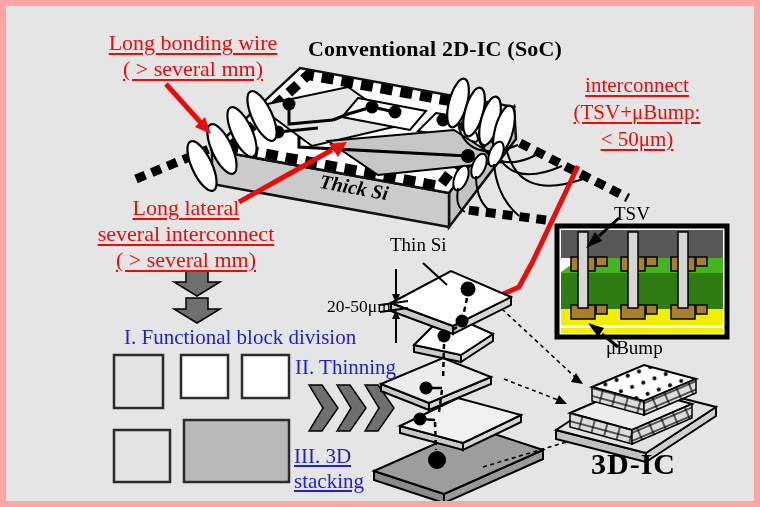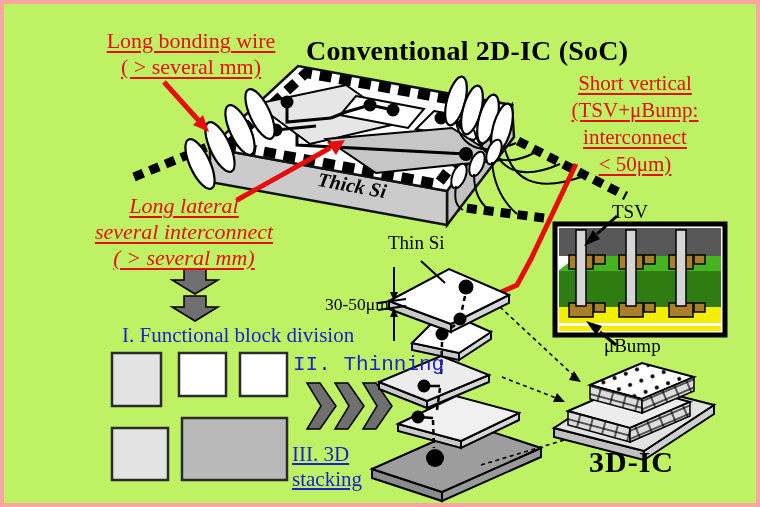--- a/index.html
+++ b/index.html
@@ -1,32 +1,32 @@
 <!DOCTYPE html>
 <html><head>
 <meta charset="utf-8">
 <style>
   html,body{margin:0;padding:0;background:#fff;}
   .stage{
     position:relative;width:760px;height:507px;overflow:hidden;
-    background:#bef264;border:4px solid #fca5a5;box-sizing:border-box;
+    background:#e5e5e5;border:6px solid #fca5a5;box-sizing:border-box;
     font-family:"Liberation Serif","DejaVu Serif",serif;
   }
   .stage svg{position:absolute;left:0;top:0;}
   .lbl{position:absolute;white-space:nowrap;line-height:1.18;}
   .center{text-align:center;}
   .red{color:#e60d0d;}
   .red div{text-decoration:underline;text-decoration-thickness:2px;text-underline-offset:3px;}
   .blue{color:#2121cc;}
   .black{color:#000;}
   .bold{font-weight:bold;}
   .f22{font-size:22px;}
   .f21{font-size:21px;}
   .f19{font-size:19px;}
-  .title2d{font-size:28px;letter-spacing:.2px;}
+  .title2d{font-size:22px;letter-spacing:.2px;}
   .thick-si{font-style:italic;font-weight:600;font-size:20px;transform:rotate(10.5deg);transform-origin:left top;}
   .ic3d{font-size:30px;font-weight:bold;letter-spacing:1px;}
   .rline{line-height:27px;}
 </style>
 </head>
 <body>
 
 <div class="stage">
 
 <svg width="760" height="507" viewBox="0 0 760 507">
@@ -256,41 +256,40 @@
 
 <div class="lbl red center f22" style="left:86px;top:24px;width:202px;">
   <div>Long bonding wire</div>
   <div>( &gt; several mm)</div>
 </div>
 
 <div class="lbl black bold title2d" style="left:302px;top:30px;">Conventional 2D-IC (SoC)</div>
 
 <div class="lbl black thick-si" style="left:316px;top:164px;">Thick Si</div>
 
-<div class="lbl red center f22" style="left:78px;top:189px;width:204px;font-style:italic;">
+<div class="lbl red center f22" style="left:78px;top:189px;width:204px;">
   <div>Long lateral</div>
   <div>several interconnect</div>
   <div>( &gt; several mm)</div>
 </div>
 
 <div class="lbl red center f21 rline" style="left:545px;top:66px;width:172px;">
-  <div>Short vertical</div>
+  <div>interconnect</div>
   <div>(TSV+μBump:</div>
-  <div>interconnect</div>
   <div>&lt; 50μm)</div>
 </div>
 
 <div class="lbl blue f21" style="left:93px;top:319px;margin-left:25px;">I. Functional block division</div>
-<div class="lbl blue f21" style="left:289px;top:349px;font-family:Liberation Mono, monospace;">II. Thinning</div>
+<div class="lbl blue f21" style="left:289px;top:349px;">II. Thinning</div>
 <div class="lbl blue f21" style="left:288px;top:438px;text-decoration:underline;">
   <div>III. 3D</div>
   <div>stacking</div>
 </div>
 
 <div class="lbl black f19" style="left:384px;top:228px;">Thin Si</div>
-<div class="lbl black" style="left:321px;top:290px;font-size:17.5px;">30-50μm</div>
+<div class="lbl black" style="left:321px;top:290px;font-size:17.5px;">20-50μm</div>
 
 <div class="lbl black f19" style="left:608px;top:197px;font-family:Liberation Serif, serif;">TSV</div>
 <div class="lbl black f19" style="left:600px;top:331px;">μBump</div>
 
 <div class="lbl black ic3d" style="left:585px;top:440px;">3D-IC</div>
 
 </div>
 
 </body></html>

